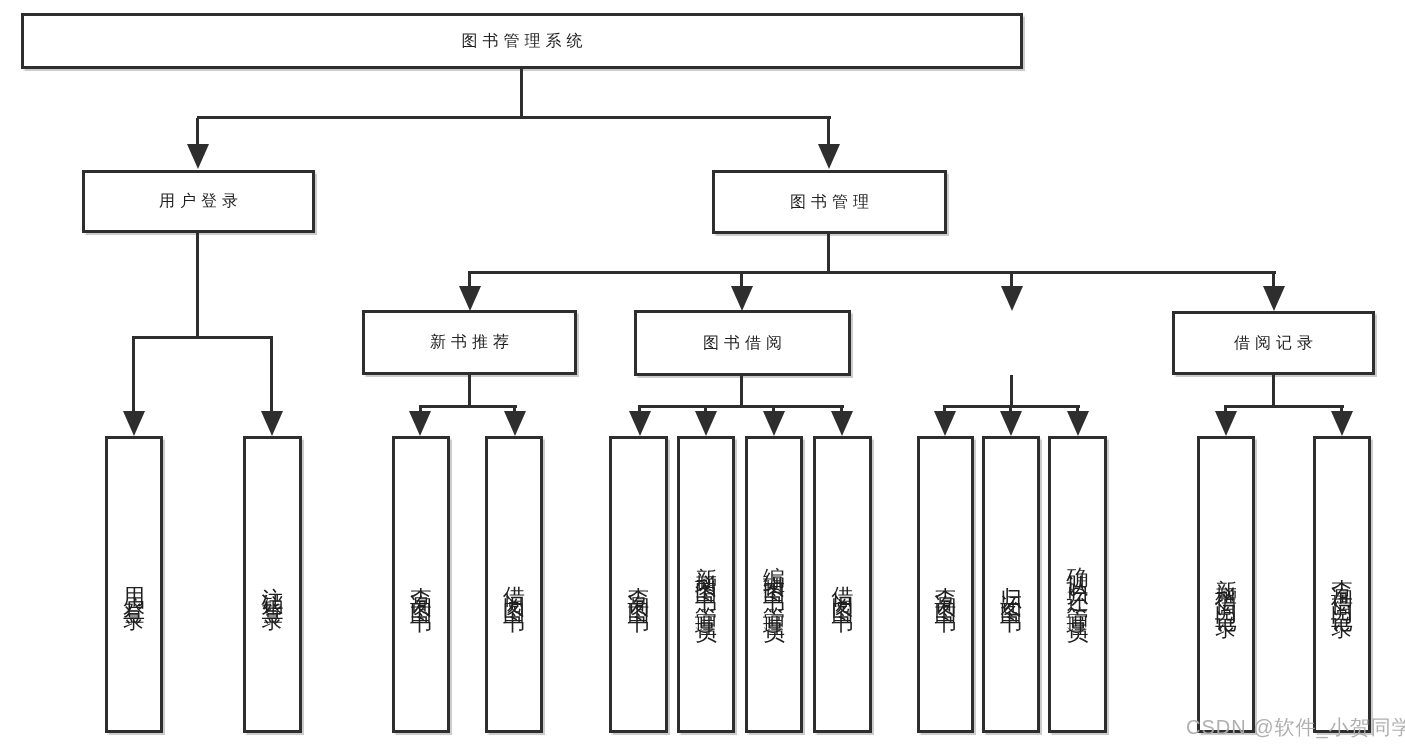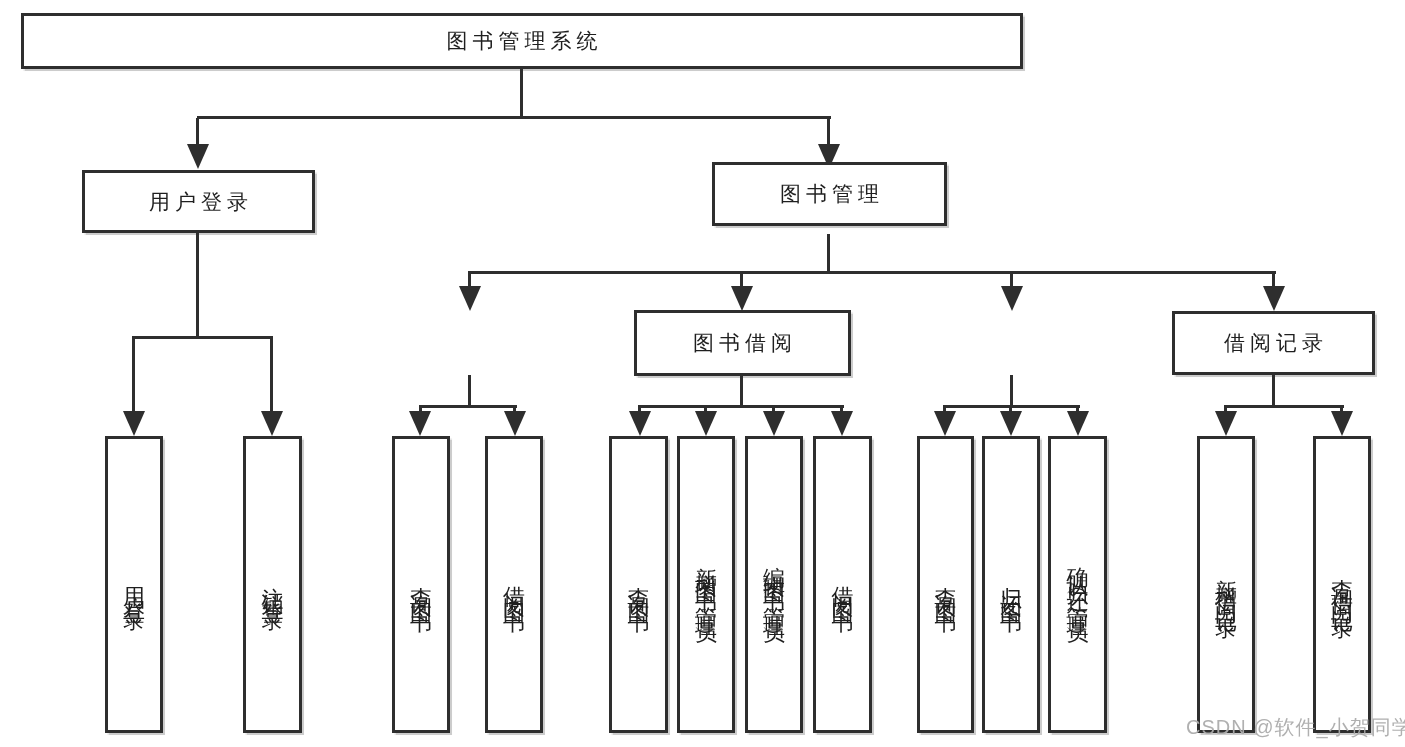--- a/index.html
+++ b/index.html
@@ -9,21 +9,21 @@
     font-family:"Liberation Sans","DejaVu Sans",sans-serif;
     color:#222222;
   }
   .node {
     position:absolute; box-sizing:border-box;
     background:#ffffff; border:3px solid #2e2e2e;
     display:flex; align-items:center; justify-content:center;
     color:#1f1f1f;
     box-shadow:1.5px 1.5px 1px rgba(110,110,110,0.35);
   }
-  .hnode { font-size:21px; letter-spacing:5px; text-indent:5px; white-space:nowrap; }
+  .hnode { font-size:16px; letter-spacing:5px; text-indent:5px; white-space:nowrap; }
   .vnode {
     writing-mode:vertical-rl; text-orientation:mixed;
     font-size:22px; letter-spacing:8px; line-height:1;
   }
   .hline { position:absolute; height:3px; background:#2e2e2e; }
   .vline { position:absolute; width:3px; background:#2e2e2e; }
   .arrow {
     position:absolute; width:0; height:0;
     border-left:11px solid transparent;
     border-right:11px solid transparent;
@@ -43,40 +43,41 @@
   <div class="node hnode" style="left:21px; top:13px; width:1002px; height:56px;">图书管理系统</div>
 
   <div class="vline" style="left:520px; top:69px; height:48px;"></div>
   <div class="hline" style="left:197px; top:116px; width:634px;"></div>
   <div class="vline" style="left:196px; top:118px; height:28px;"></div>
   <div class="arrow" style="left:187px; top:144px;"></div>
   <div class="vline" style="left:827px; top:118px; height:28px;"></div>
   <div class="arrow" style="left:818px; top:144px;"></div>
 
   <div class="node hnode" style="left:82px; top:170px; width:233px; height:63px;">用户登录</div>
-  <div class="node hnode" style="left:712px; top:162px; width:235px; height:64px;">图书管理</div>
+  <div class="node hnode" style="left:712px; top:170px; width:235px; height:64px;">图书管理</div>
 
   <div class="vline" style="left:196px; top:233px; height:105px;"></div>
   <div class="hline" style="left:132px; top:336px; width:141px;"></div>
   <div class="vline" style="left:132px; top:338px; height:74px;"></div>
   <div class="arrow" style="left:123px; top:411px;"></div>
   <div class="vline" style="left:270px; top:338px; height:74px;"></div>
   <div class="arrow" style="left:261px; top:411px;"></div>
 
   <div class="vline" style="left:827px; top:234px; height:39px;"></div>
   <div class="hline" style="left:468px; top:271px; width:808px;"></div>
   <div class="vline" style="left:468px; top:273px; height:14px;"></div>
   <div class="arrow" style="left:459px; top:286px;"></div>
   <div class="vline" style="left:740px; top:273px; height:14px;"></div>
   <div class="arrow" style="left:731px; top:286px;"></div>
   <div class="vline" style="left:1010px; top:273px; height:14px;"></div>
   <div class="arrow" style="left:1001px; top:286px;"></div>
   <div class="vline" style="left:1272px; top:273px; height:14px;"></div>
   <div class="arrow" style="left:1263px; top:286px;"></div>
 
+  <div class="node hnode" style="left:362px; top:310px; width:215px; height:65px;">新书推荐</div>
   <div class="node hnode" style="left:634px; top:310px; width:217px; height:66px;text-align:center;">图书借阅</div>
   <div class="node hnode" style="left:1172px; top:311px; width:203px; height:64px;">借阅记录</div>
 
   <div class="vline" style="left:468px; top:375px; height:33px;"></div>
   <div class="hline" style="left:419px; top:405px; width:98px;"></div>
   <div class="vline" style="left:419px; top:406px; height:7px;"></div>
   <div class="arrow" style="left:409px; top:411px;"></div>
   <div class="vline" style="left:513px; top:406px; height:7px;"></div>
   <div class="arrow" style="left:504px; top:411px;"></div>
 

